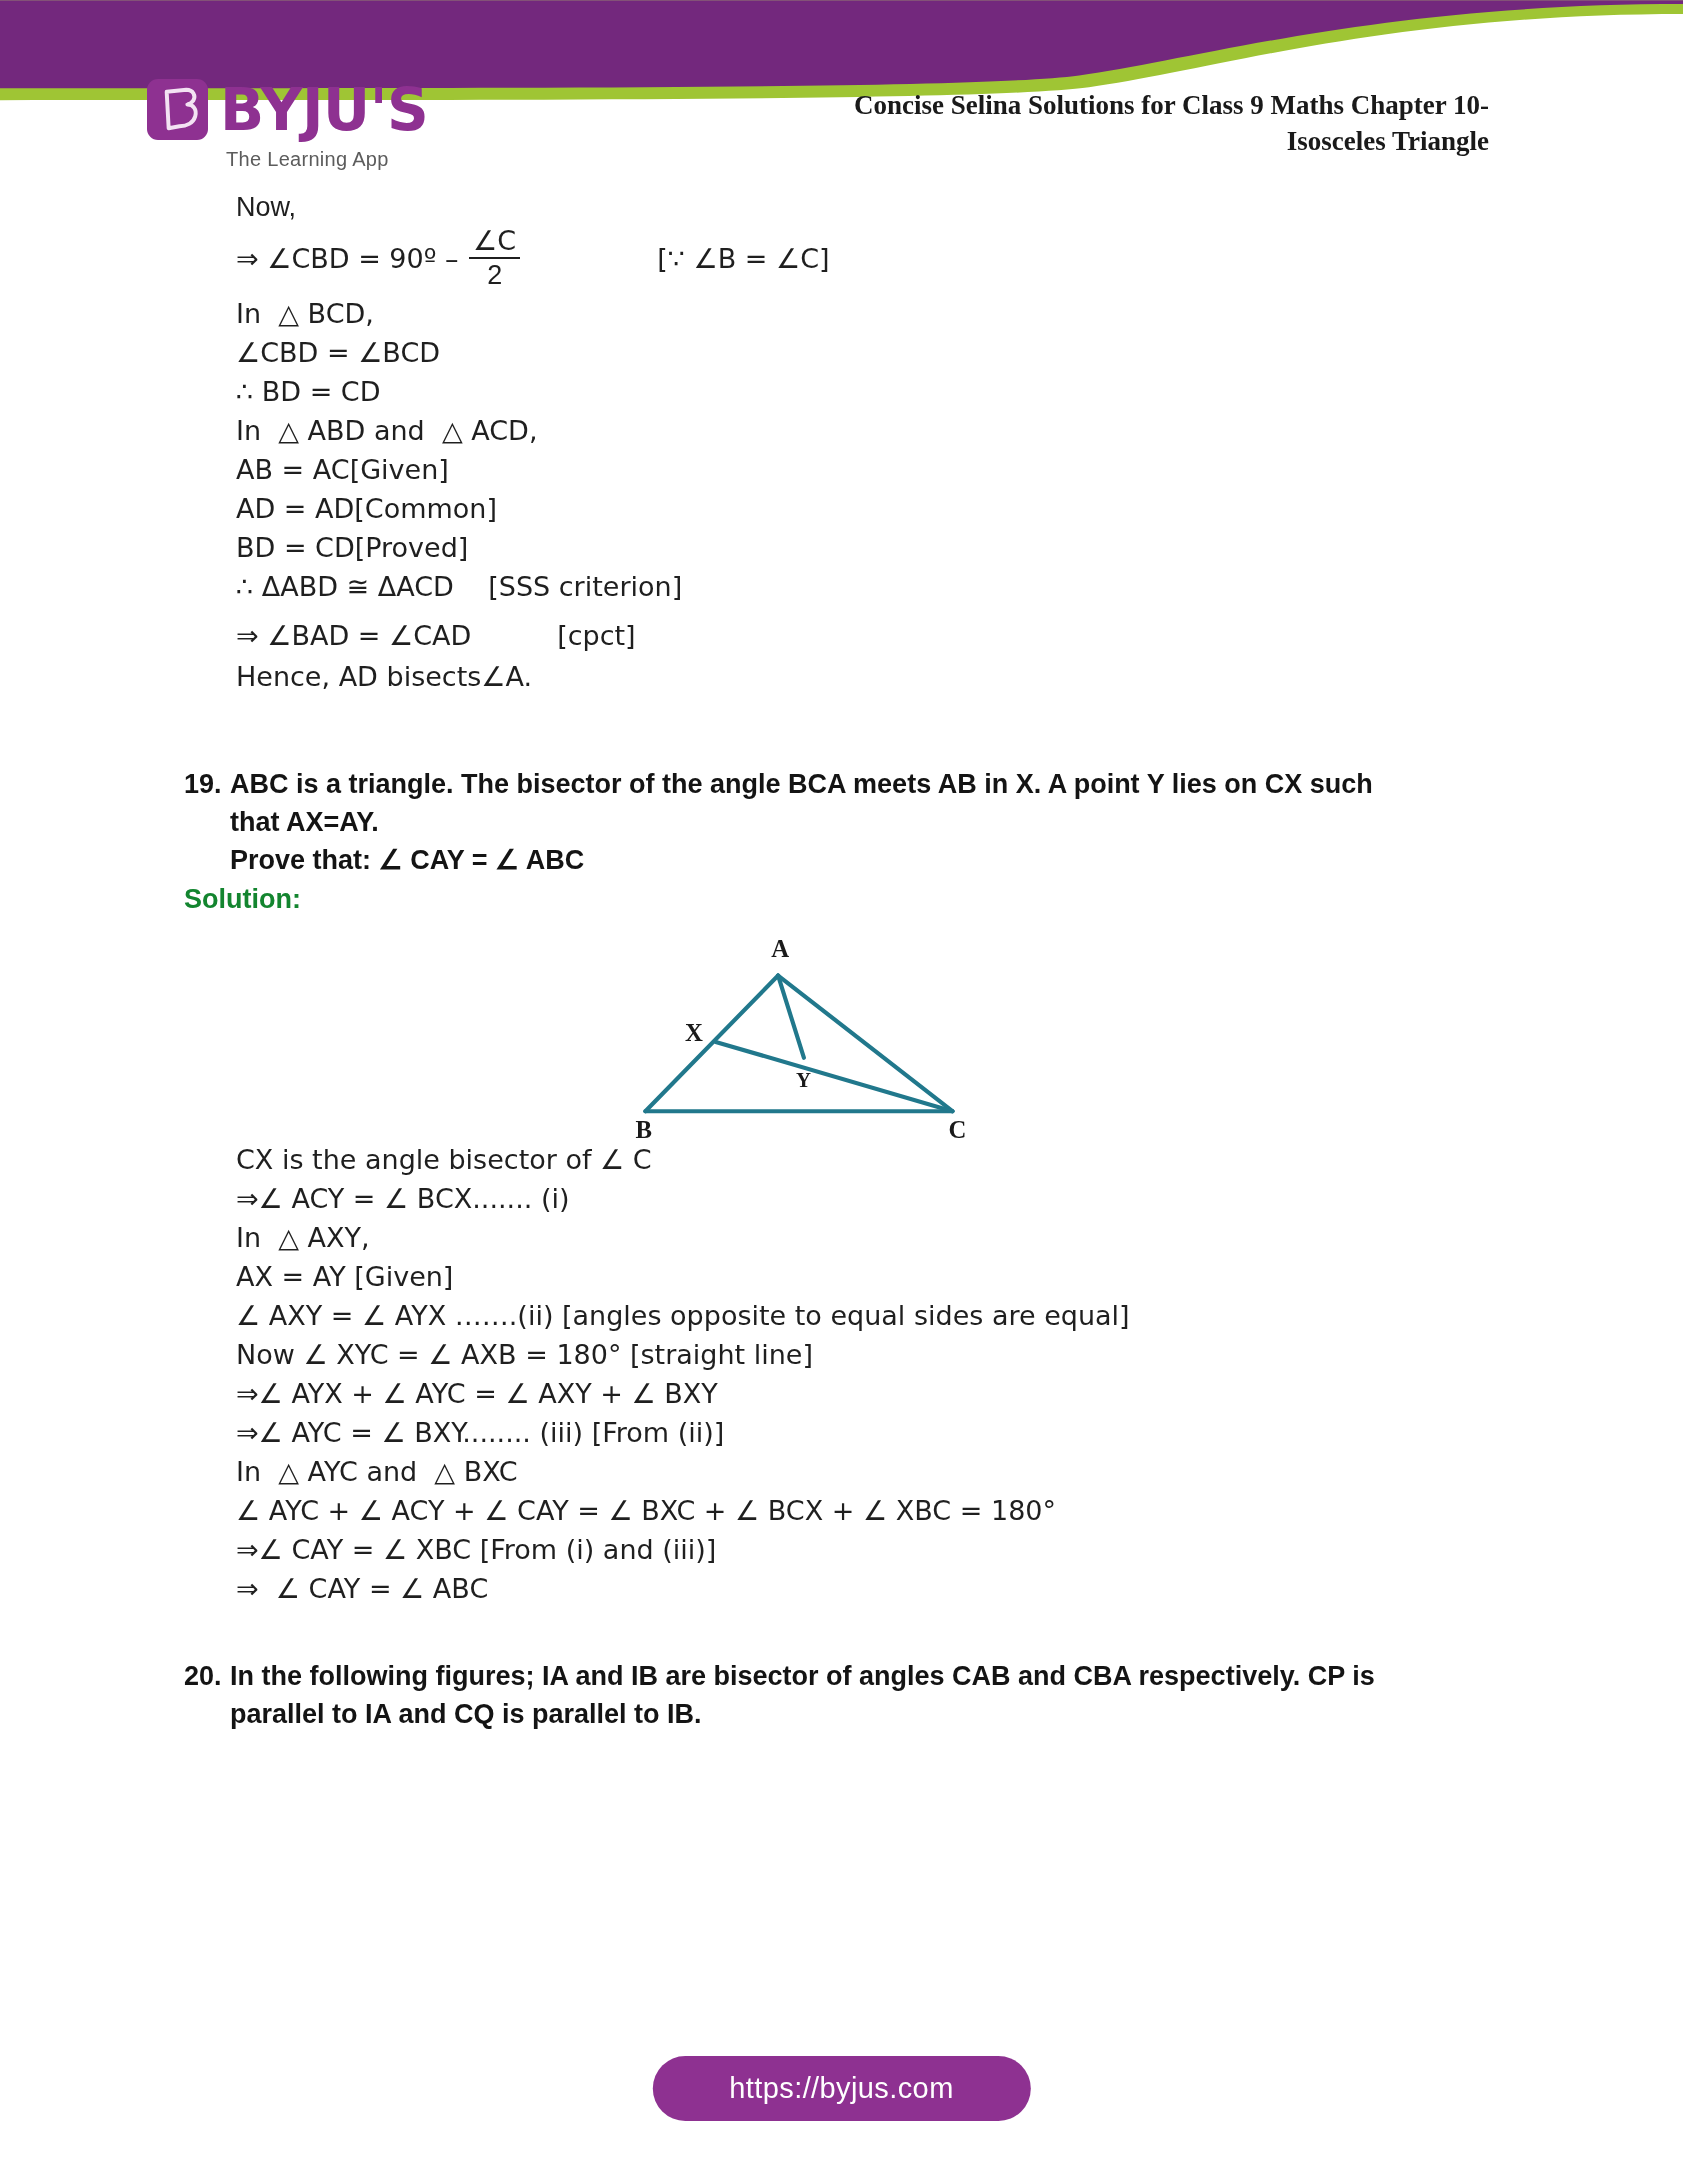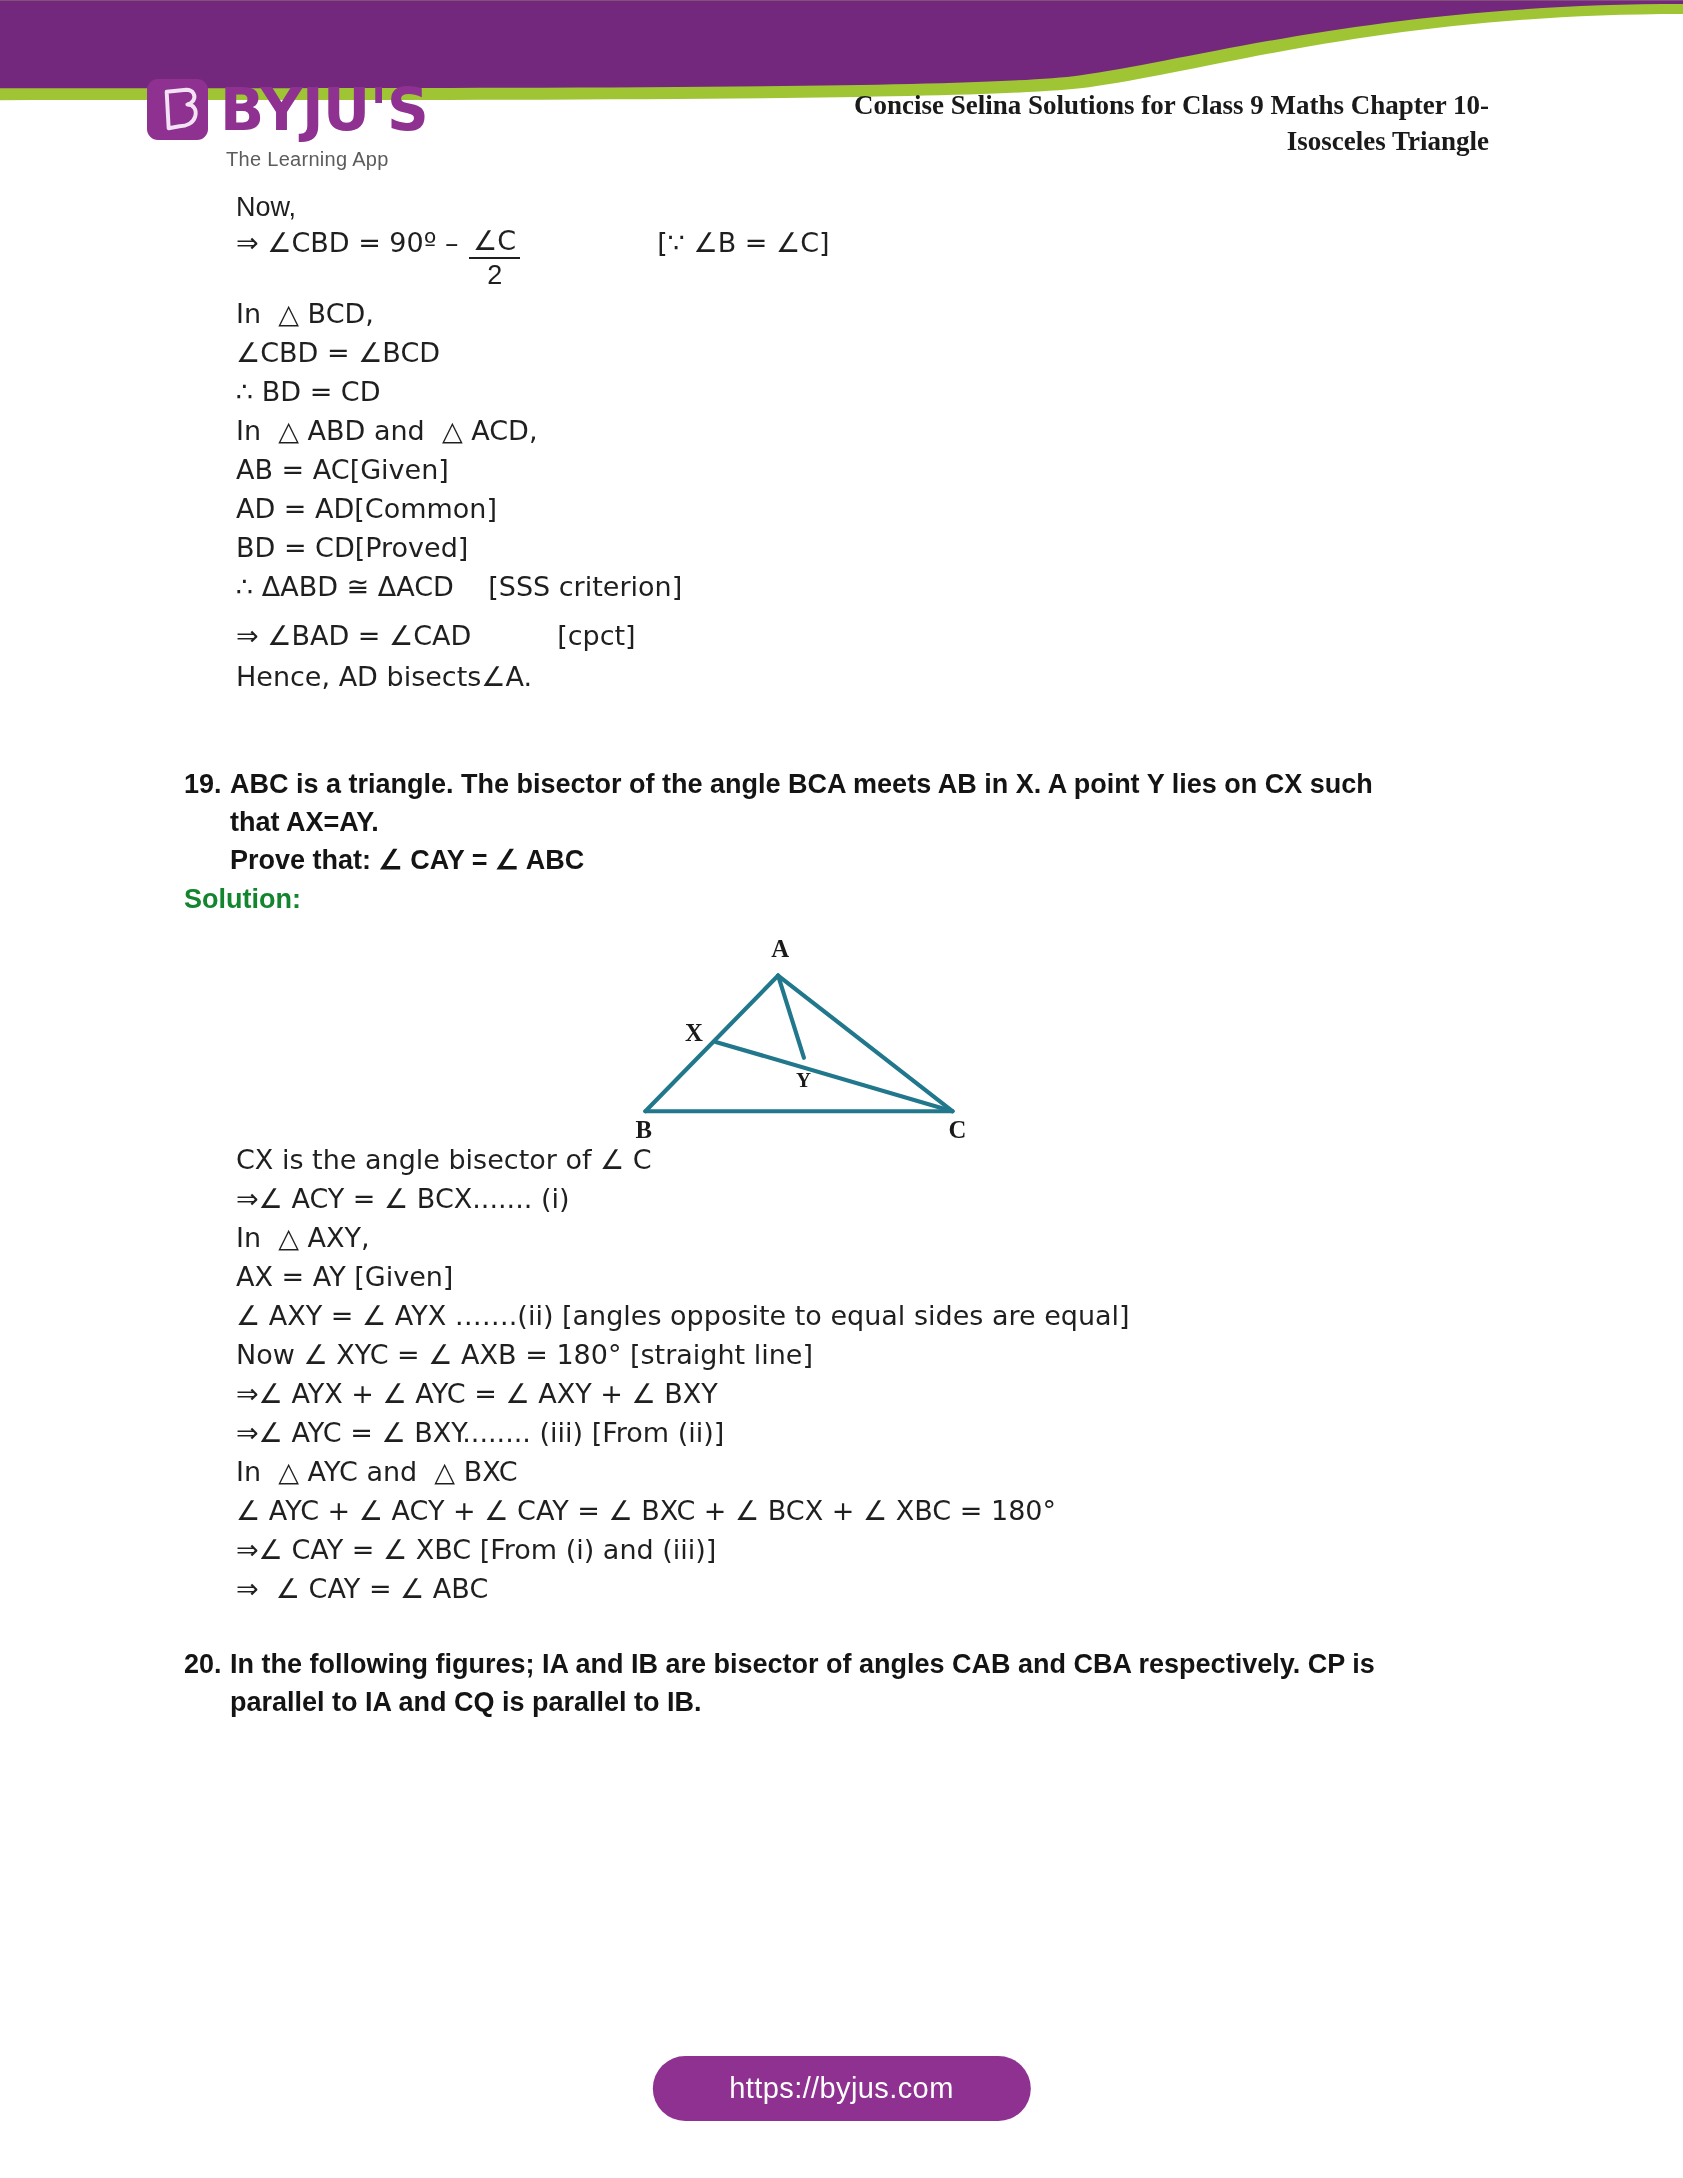--- a/index.html
+++ b/index.html
@@ -98,21 +98,21 @@
     line-height: 1.0;
     margin: 0 0 12px 236px;
     white-space: pre;
   }
   .mline.tight { margin-bottom: 6px; }
   .sym { font-family: "DejaVu Sans", sans-serif; }
 
   .frac-line {
     margin: 0 0 10px 236px;
     display: flex;
-    align-items: flex-start;
+    align-items: center;
     font-family: "Liberation Sans", sans-serif;
     font-size: 27px;
     color: #1f1f1f;
     white-space: pre;
   }
   .frac {
     display: inline-flex;
     flex-direction: column;
     align-items: center;
     vertical-align: middle;
@@ -276,21 +276,21 @@
     <div class="mline sym">∠ AXY = ∠ AYX …….(ii) [angles opposite to equal sides are equal]</div>
     <div class="mline sym">Now ∠ XYC = ∠ AXB = 180° [straight line]</div>
     <div class="mline sym">⇒∠ AYX + ∠ AYC = ∠ AXY + ∠ BXY</div>
     <div class="mline sym">⇒∠ AYC = ∠ BXY........ (iii) [From (ii)]</div>
     <div class="mline sym">In  △ AYC and  △ BXC</div>
     <div class="mline sym">∠ AYC + ∠ ACY + ∠ CAY = ∠ BXC + ∠ BCX + ∠ XBC = 180°</div>
     <div class="mline sym">⇒∠ CAY = ∠ XBC [From (i) and (iii)]</div>
     <div class="mline sym">⇒  ∠ CAY = ∠ ABC</div>
   </div>
 
-  <div class="question" style="margin-top:43px">
+  <div class="question" style="margin-top:55px">
     <span class="q-num">20.</span>
     <span class="q-body">In the following figures; IA and IB are bisector of angles CAB and CBA respectively. CP is parallel to IA and CQ is parallel to IB.</span>
   </div>
 
 </div>
 
 <a id="footer-link" href="#">https://byjus.com</a>
 
 
 </body></html>

